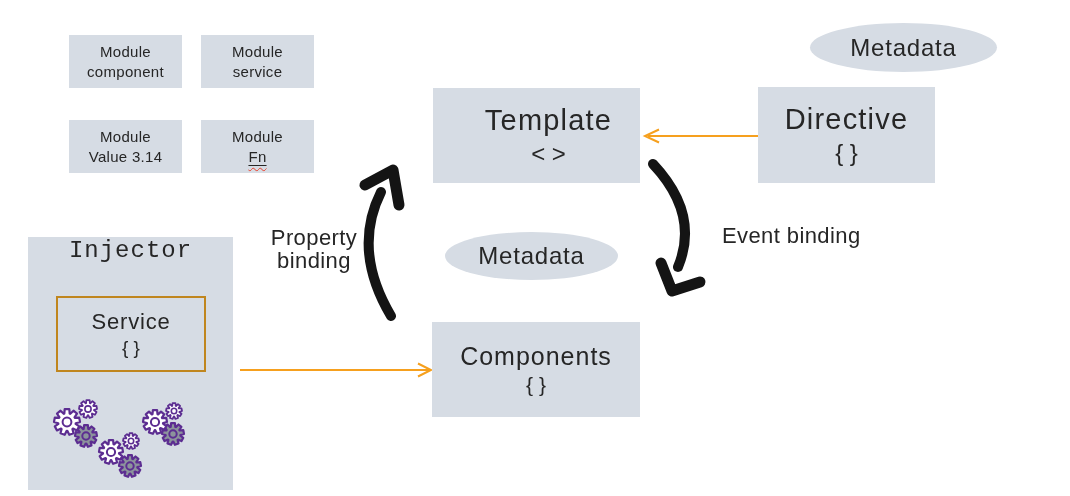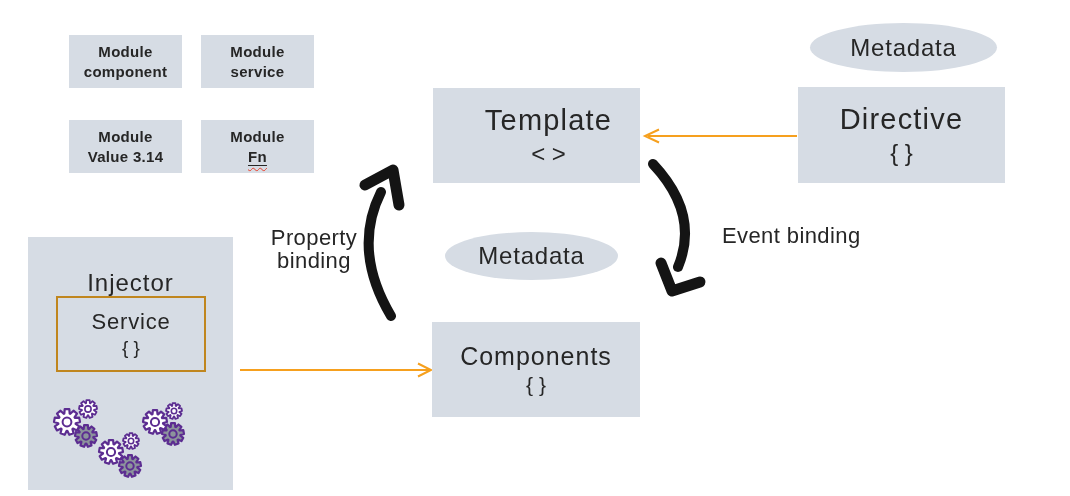--- a/index.html
+++ b/index.html
@@ -12,41 +12,41 @@
   .box{
     position:absolute;background:var(--node_fill,#D6DCE4);
     display:flex;flex-direction:column;align-items:center;justify-content:center;
     text-align:center;box-sizing:border-box;
   }
   .ellipse{
     position:absolute;background:var(--node_fill,#D6DCE4);border-radius:50%;
     display:flex;align-items:center;justify-content:center;
     font-size:24px;letter-spacing:0.8px;
   }
-  .module{font-size:15px;line-height:20px;letter-spacing:0.3px;font-weight:bold;}
+  .module{font-size:15px;line-height:20px;letter-spacing:0.3px;}
   #module-component{left:69px;top:35px;width:113px;height:53px;}
   #module-service{left:201px;top:35px;width:113px;height:53px;}
   #module-value{left:69px;top:120px;width:113px;height:53px;}
   #module-fn{left:201px;top:120px;width:113px;height:53px;}
   .fn-wrap{text-decoration:underline;text-underline-offset:3px;}
   .squiggle{
     text-decoration:underline wavy var(--fn_squiggle,#E8402C);
     text-decoration-thickness:1px;text-underline-offset:5px;
   }
   #injector{left:28px;top:237px;width:205px;height:253px;justify-content:flex-start;}
-  .injector-title{margin-top:32px;font-size:24px;letter-spacing:1px;}
+  .injector-title{margin-top:0;font-size:24px;letter-spacing:1px;font-family:Liberation Mono, monospace;}
   #service{
     left:28px;top:59px;width:150px;height:76px;
     border:2px solid var(--service_border,#C0861E);background:transparent;
   }
   .service-title{font-size:22px;letter-spacing:0.8px;}
   .service-sym{font-size:19px;margin-top:2px;}
   .gears{position:absolute;left:0;top:0;}
   #template{left:433px;top:88px;width:207px;height:95px;padding-left:24px;}
-  #directive{left:798px;top:87px;width:207px;height:96px;}
+  #directive{left:758px;top:87px;width:177px;height:96px;}
   .big-title{font-size:29px;letter-spacing:1.2px;}
   .big-sym{font-size:24px;margin-top:3px;}
   #components{left:432px;top:322px;width:208px;height:95px;}
   .mid-title{font-size:25px;letter-spacing:1px;}
   .mid-sym{font-size:21px;margin-top:2px;}
   #metadata-center{left:445px;top:232px;width:173px;height:48px;}
   #metadata-top{left:810px;top:23px;width:187px;height:49px;}
   .edge-label{position:absolute;font-size:22px;letter-spacing:0.4px;line-height:23px;}
   #property-binding-label{left:258px;top:226px;width:112px;text-align:center;}
   #event-binding-label{left:722px;top:224px;white-space:nowrap;}

